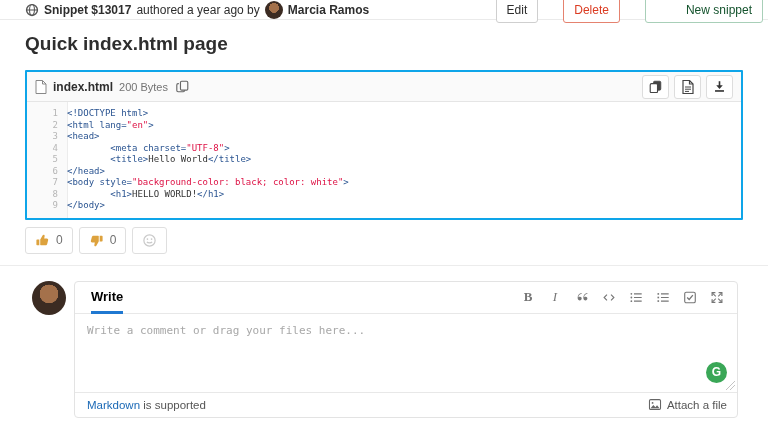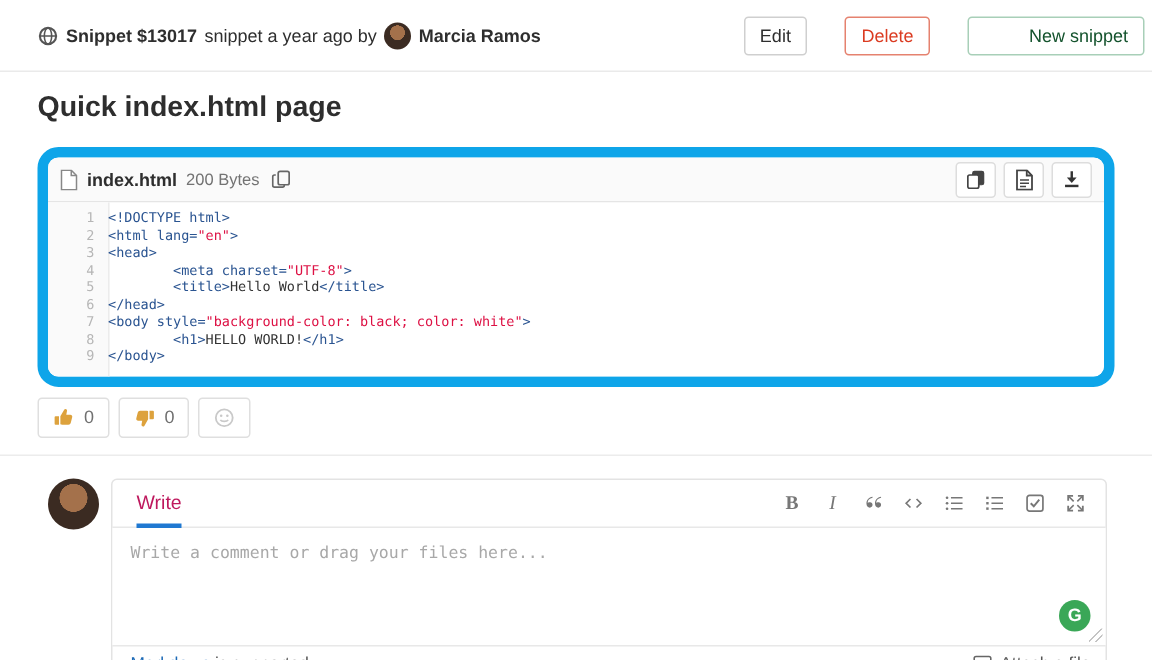--- a/index.html
+++ b/index.html
@@ -1,39 +1,39 @@
 <!DOCTYPE html>
 <html><head>
 <meta charset="utf-8">
 <style>
   * { margin:0; padding:0; box-sizing:border-box; }
   html,body { width:768px; height:440px; background:#fff; overflow:hidden;
               font-family:"Liberation Sans", sans-serif; color:#2e2e2e; }
 
   
-  .topbar { height:48px; display:flex; align-items:center; padding:0 5px 0 25px;
+  .topbar { height:20px; display:flex; align-items:center; padding:0 5px 0 25px;
             border-bottom:1px solid #eaeaea; font-size:12px; }
   .topbar .grp { display:flex; align-items:center; gap:5px; }
   .bold { font-weight:bold; }
   .avatar-sm { width:18px; height:18px; border-radius:50%;
                background:radial-gradient(circle at 50% 38%, #a4714b 0 34%, #3b2b22 35% 100%); }
   .topbar-right { margin-left:auto; display:flex; gap:25px; }
   .btn { font-size:12px; line-height:1; padding:6px 10px; border-radius:3px;
          background:#fff; border:1px solid #cfcfcf; cursor:pointer;
          font-family:"Liberation Sans", sans-serif; color:#2e2e2e; }
   .btn-danger  { border-color:#e5826f; color:#db3b21; }
   .btn-success { border-color:#a8cfb8; color:#14532d;padding-left:40px; }
 
   
   .title-wrap { margin:13px 25px 0; }
   .page-title { font-size:19px; font-weight:bold; color:#2e2e2e; }
   .edited { font-size:11px; color:#9e9e9e; margin-top:4px; }
 
   
-  .file-card { margin:15px 25px 0; border:7px solid #0ea5e9; border-radius:14px; overflow:hidden; }
+  .file-card { margin:15px 25px 0; border:2px solid #0ea5e9; border-radius:1px; overflow:hidden; }
   .file-header { height:30px; background:#fafafa; border-bottom:1px solid #e5e5e5;
                  display:flex; align-items:center; padding:0 8px; gap:6px; }
   .file-name { font-size:12px; font-weight:bold; }
   .file-size { font-size:11px; color:#737373;text-align:right; }
   .icon-btn-plain { background:transparent; border:none; cursor:pointer; display:flex; align-items:center; padding:2px; }
   .file-actions { margin-left:auto; display:flex; gap:5px; }
   .icon-btn { width:27px; height:24px; background:#fff; border:1px solid #ddd; border-radius:3px;
               display:flex; align-items:center; justify-content:center; cursor:pointer; }
 
   
@@ -60,21 +60,21 @@
   .divider { margin-top:11px; border-top:1px solid #ececec; }
 
   
   .comment-wrap { margin:15px 30px 0 32px; display:flex; }
   .avatar-lg { width:34px; height:34px; border-radius:50%; flex:0 0 34px;
                background:radial-gradient(circle at 50% 38%, #a4714b 0 34%, #3b2b22 35% 100%); }
   .comment-card { flex:1; margin-left:8px; border:1px solid #e3e3e3; border-radius:4px; background:#fff; }
   .card-head { display:flex; align-items:stretch; border-bottom:1px solid #e8e8e8; height:32px; }
   .tabs { display:flex; padding-left:16px; gap:18px; }
   .tab { font-size:13px; display:flex; align-items:center; cursor:pointer; color:#8c8c8c; }
-  .tab.active { color:#be185d; font-weight:normal; border-bottom:3px solid #1f78d1; margin-bottom:-1px; }
+  .tab.active { color:#000000; font-weight:bold; border-bottom:3px solid #1f78d1; margin-bottom:-1px; }
   .md-toolbar { margin-left:auto; display:flex; align-items:center; gap:3px; padding-right:8px; }
   .tool-btn { width:24px; height:24px; border:none; background:transparent; cursor:pointer;
               color:#777; display:flex; align-items:center; justify-content:center; }
   .tool-b { font-weight:bold; font-size:13px; font-family:"Liberation Serif", serif; }
   .tool-i { font-style:italic; font-size:13px; font-family:"Liberation Serif", serif; }
   .card-body { position:relative; }
   .card-body textarea { display:block; width:100%; height:78px; border:none; outline:none; resize:none;
                padding:10px 12px; font-family:"DejaVu Sans Mono", monospace; font-size:11px; color:#2e2e2e; }
   .card-body textarea::placeholder { color:#a8a8a8; }
   .grammarly { position:absolute; right:10px; bottom:9px; width:21px; height:21px; border-radius:50%;
@@ -95,21 +95,21 @@
 <div class="topbar">
   <div class="grp">
     <span>
       <svg width="14" height="14" viewBox="0 0 16 16">
           <circle cx="8" cy="8" r="6.2" fill="none" stroke="#555" stroke-width="1.6"></circle>
           <ellipse cx="8" cy="8" rx="2.8" ry="6.2" fill="none" stroke="#555" stroke-width="1.2"></ellipse>
           <line x1="1.8" y1="8" x2="14.2" y2="8" stroke="#555" stroke-width="1.2"></line>
         </svg>
     </span>
     <span class="bold">Snippet $13017</span>
-    <span>snippet a year ago by</span>
+    <span>authored a year ago by</span>
     <span class="avatar-sm"></span>
     <span class="bold">Marcia Ramos</span>
   </div>
   <div class="topbar-right">
     <button class="btn">Edit</button>
     <button class="btn btn-danger">Delete</button>
     <button class="btn btn-success">New snippet</button>
   </div>
 </div>
 

